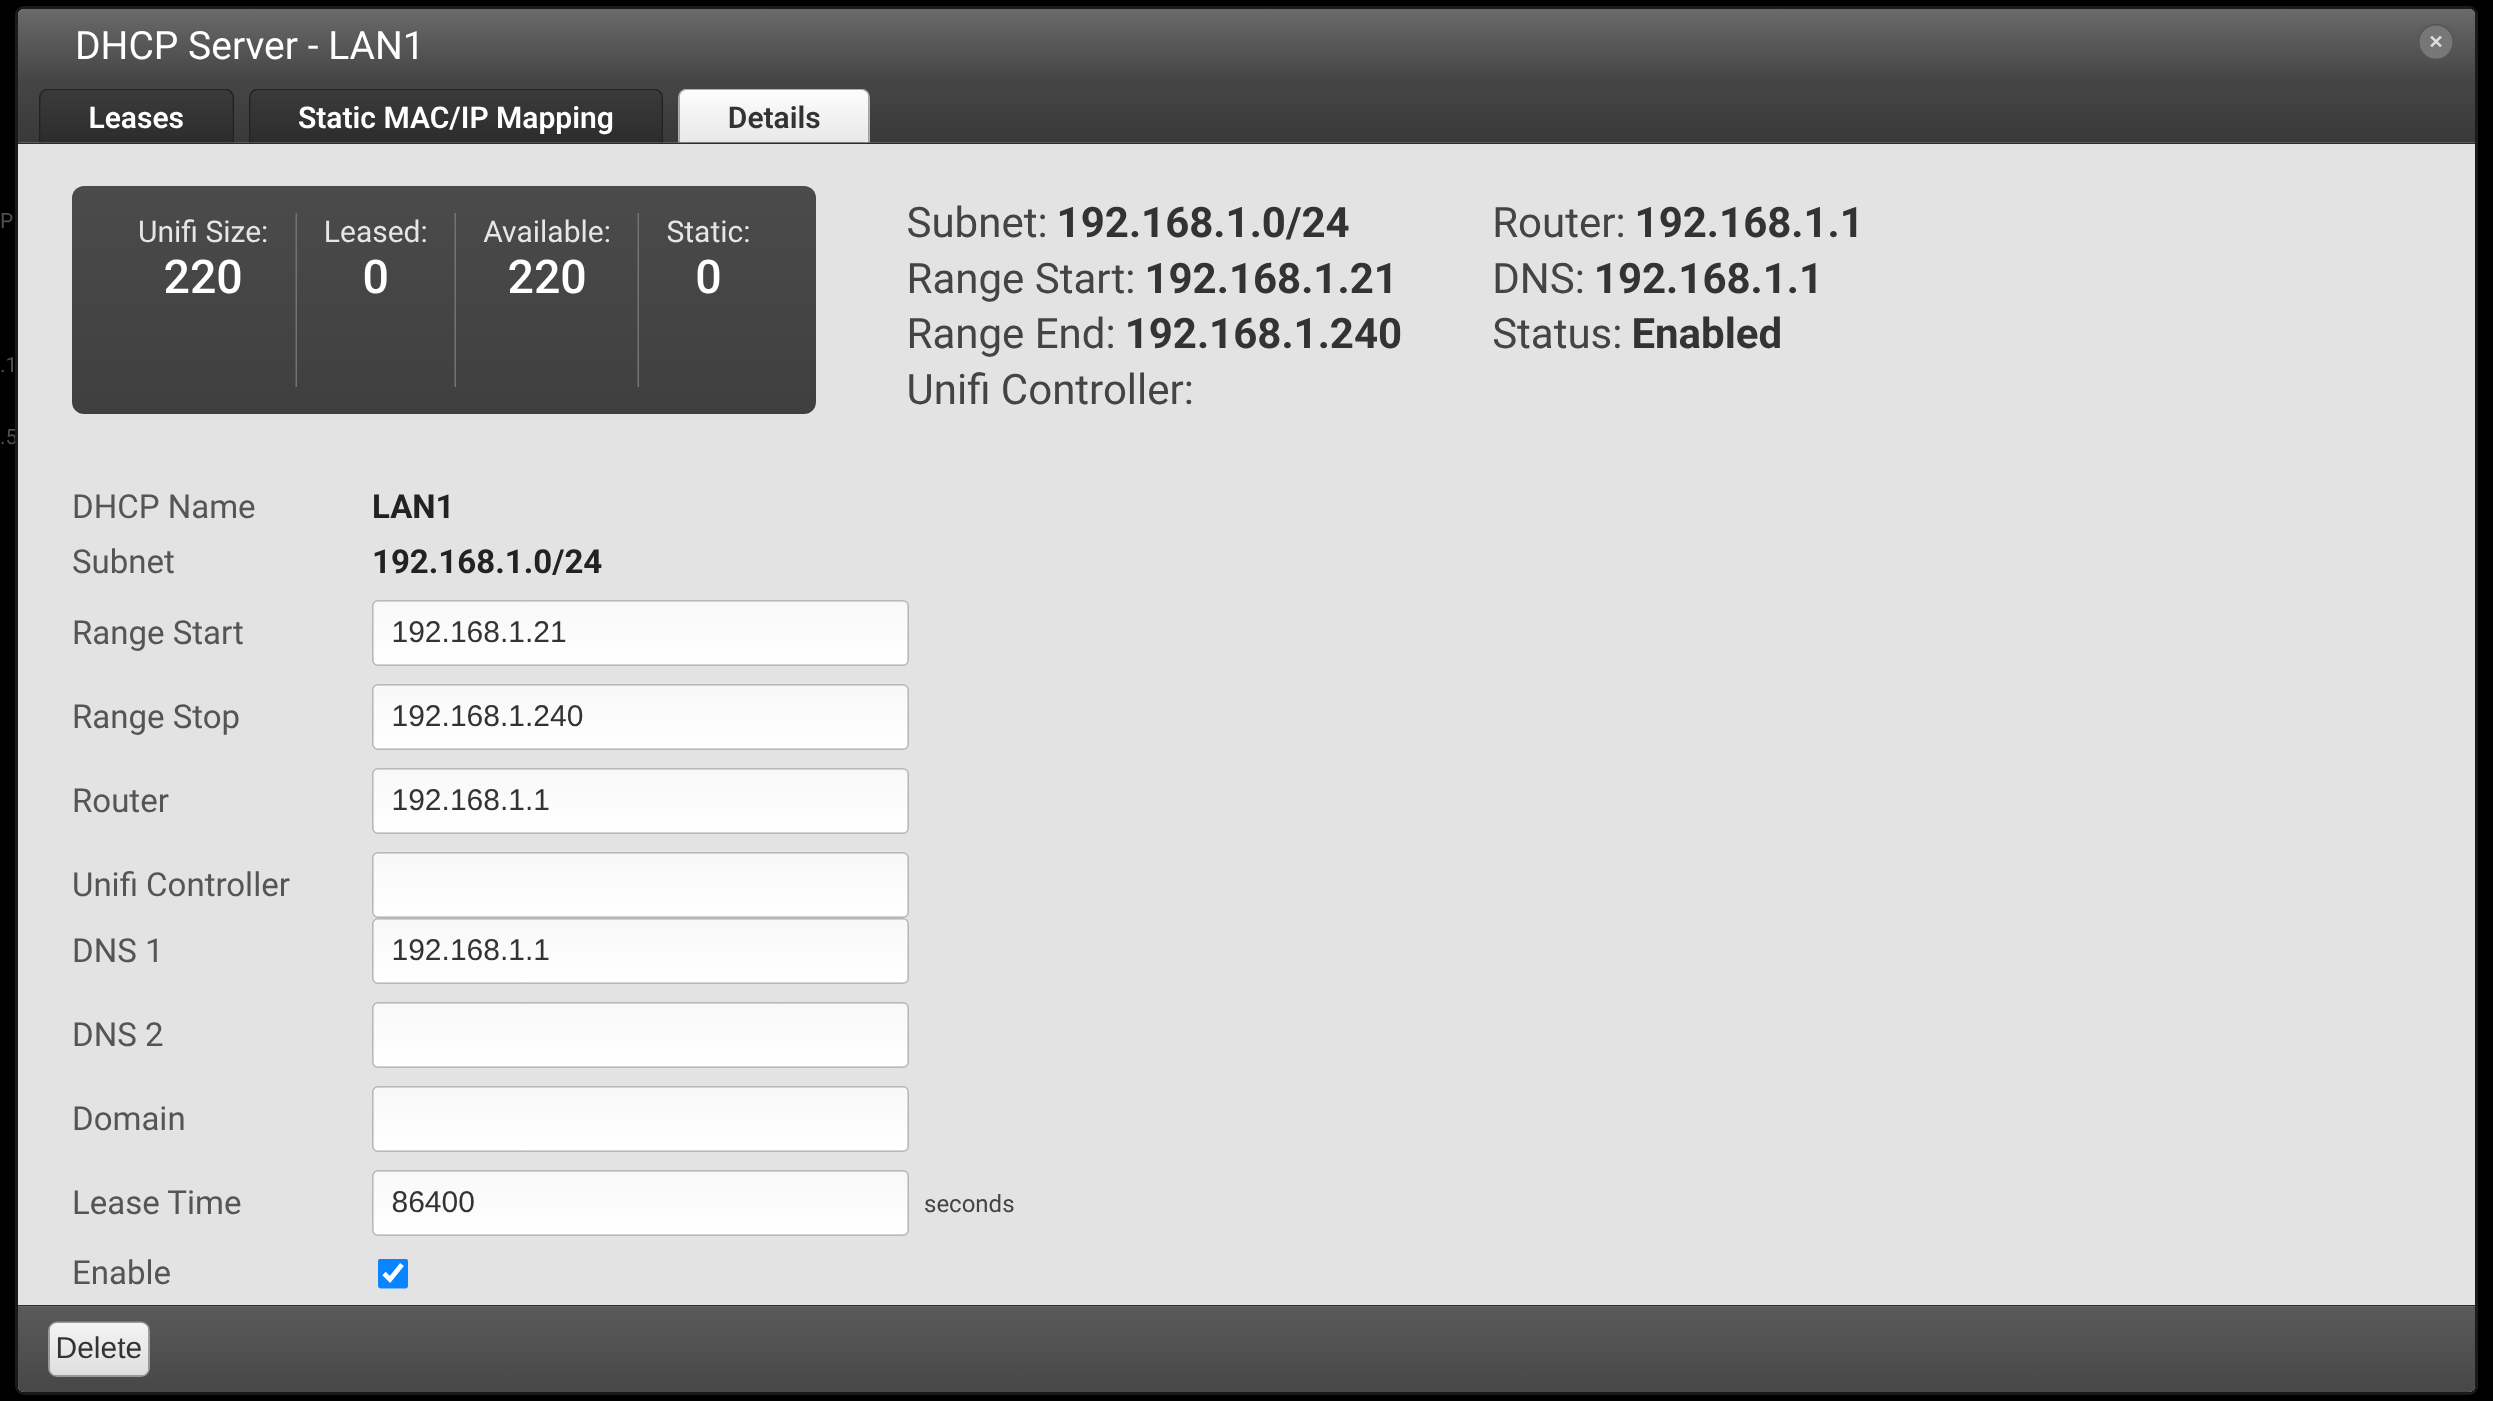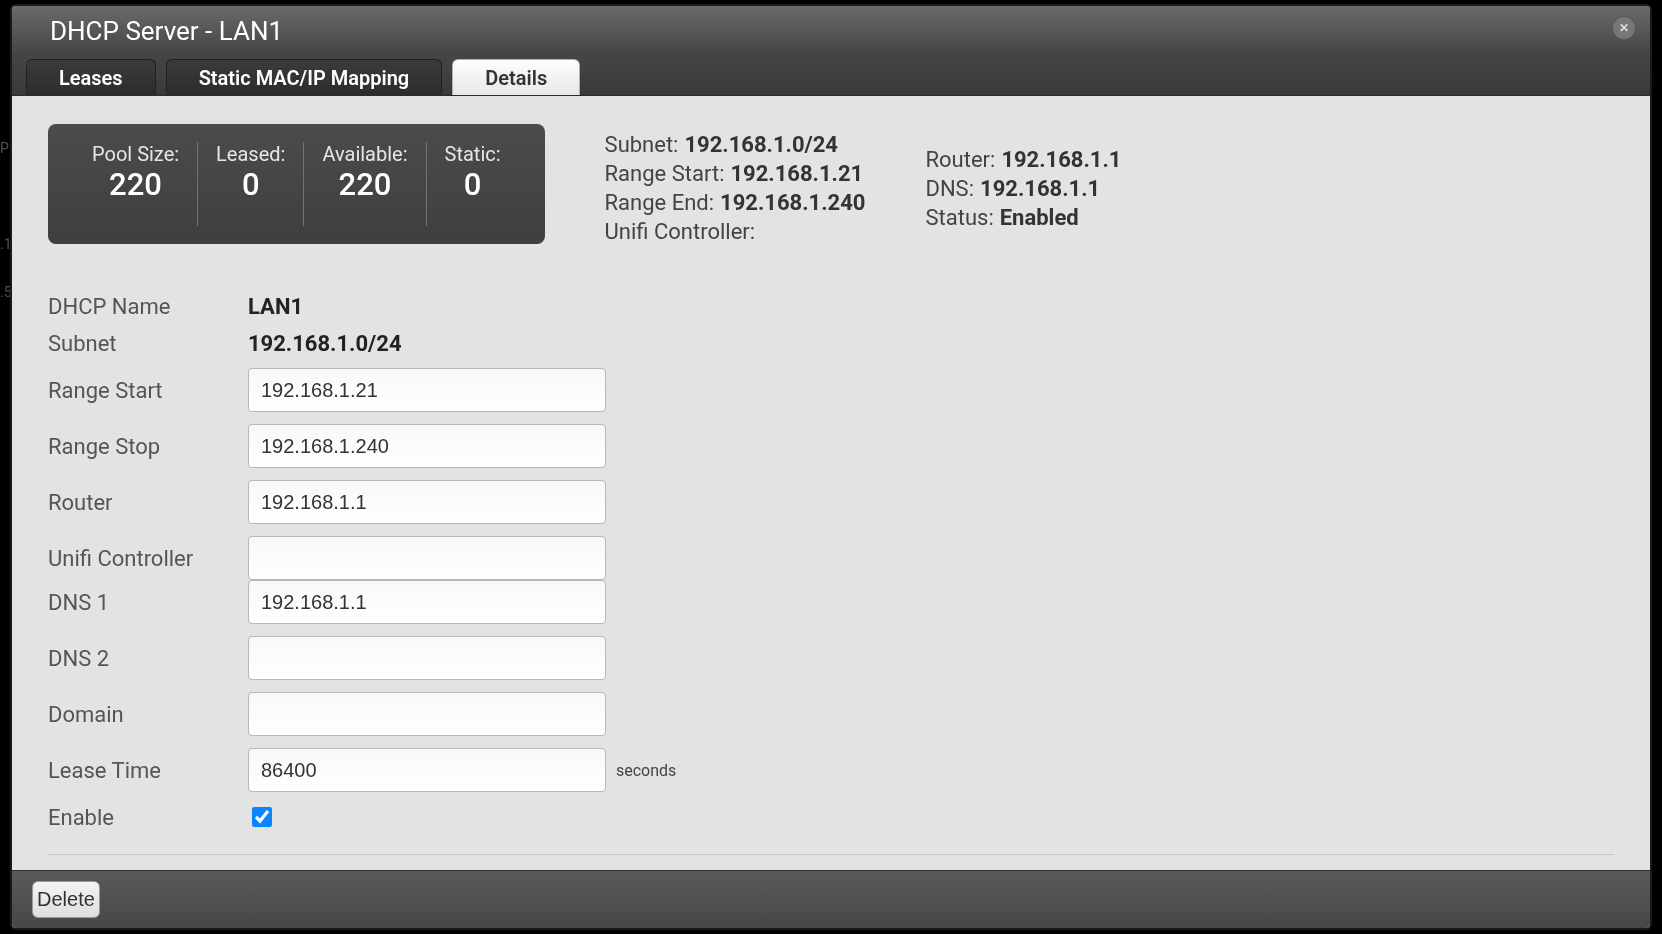--- a/index.html
+++ b/index.html
@@ -11,21 +11,21 @@
   .tab{padding:6px 32px;border-radius:6px 6px 0 0;font-size:20px;font-weight:600;cursor:pointer;height:36px;display:flex;align-items:center;}
   .tab-inactive{background:linear-gradient(to bottom,#3b3b3b,#2c2c2c);color:#fff;border:1px solid #222;border-bottom:none;}
   .tab-active{background:linear-gradient(to bottom,#fdfdfd,#e8e8e8);color:#333;border:1px solid #b0b0b0;border-bottom:none;}
   .content{flex:1;background:#e3e3e3;padding:28px 36px 10px 36px;overflow:auto;}
   .top-area{display:flex;gap:60px;margin-bottom:50px;}
   .stats-box{background:linear-gradient(to bottom,#4b4b4b,#3f3f3f);border-radius:8px;padding:18px 26px;display:flex;color:#fff;}
   .stat{display:flex;flex-direction:column;align-items:center;padding:0 18px;}
   .stat:not(:last-child){border-right:1px solid #737373;}
   .stat-label{font-size:20px;color:#e6e6e6;margin-bottom:2px;white-space:nowrap;}
   .stat-value{font-size:31px;font-weight:500;line-height:1.1;}
-  .info-cols{flex:1;display:flex;gap:60px;font-size:22px;color:#333;padding-top:8px;align-items:center;}
+  .info-cols{flex:1;display:flex;gap:60px;font-size:28px;color:#333;padding-top:8px;}
   .info-col{display:flex;flex-direction:column;gap:4px;}
   .info-row{white-space:nowrap;}
   .info-label{color:#444;}
   .info-value{font-weight:700;margin-left:6px;}
   .form-area{display:flex;gap:0;flex-direction:column;}
   .form-col{flex:1;display:flex;flex-direction:column;gap:12px;}
   .form-row{display:flex;align-items:center;}
   .form-label{width:200px;font-size:22px;color:#555;}
   .form-static{font-size:22px;font-weight:700;color:#222;}
   input[type=text]{width:358px;height:44px;font-size:20px;padding:4px 12px;border:1px solid #b8b8b8;border-radius:4px;background:linear-gradient(to bottom,#f8f8f8,#ffffff);color:#333;}
@@ -58,21 +58,21 @@
     <div class="tab tab-inactive">Static MAC/IP Mapping</div>
     <div class="tab tab-active">Details</div>
   </div>
 
   <div class="content">
 
     <div class="top-area">
 
       <div class="stats-box">
         <div class="stat">
-          <div class="stat-label">Pool Size:</div>
+          <div class="stat-label">Unifi Size:</div>
           <div class="stat-value">220</div>
         </div>
         <div class="stat">
           <div class="stat-label">Leased:</div>
           <div class="stat-value">0</div>
         </div>
         <div class="stat">
           <div class="stat-label">Available:</div>
           <div class="stat-value">220</div>
         </div>

